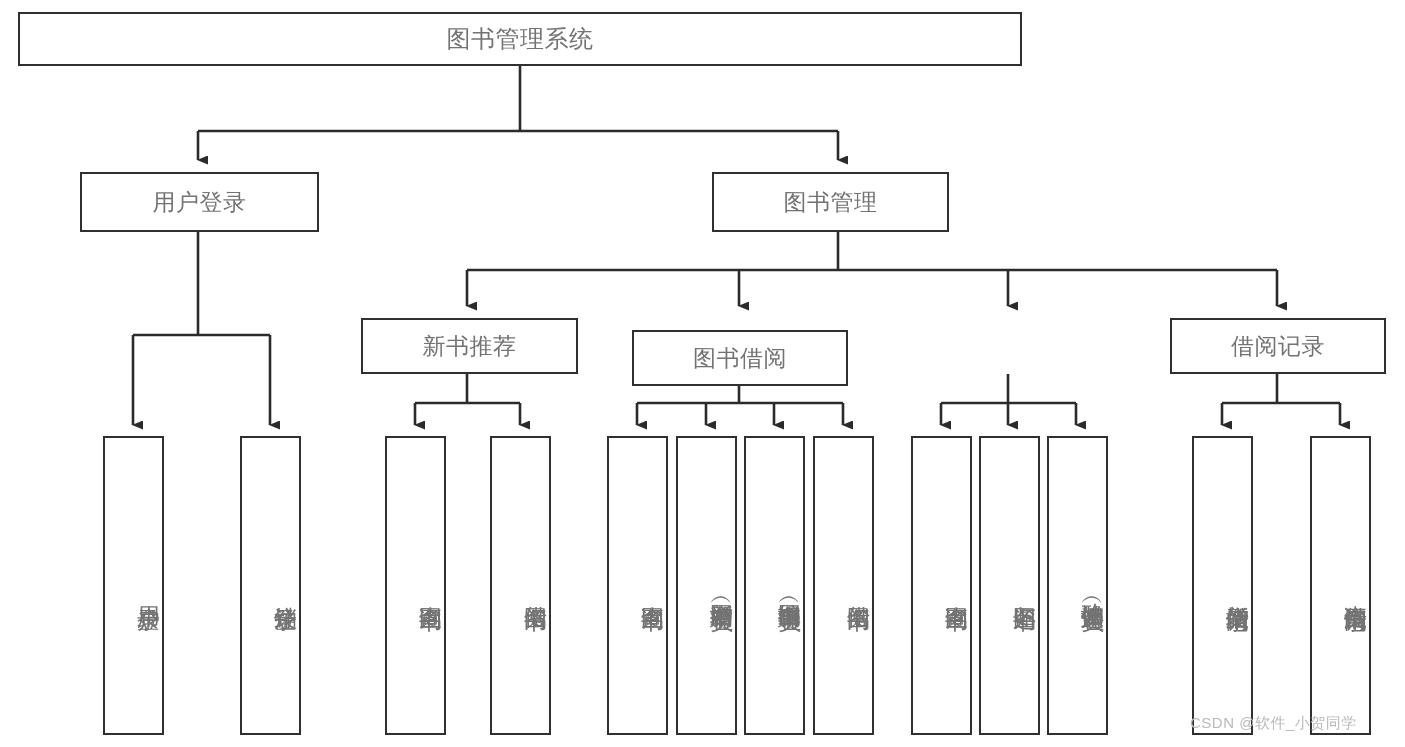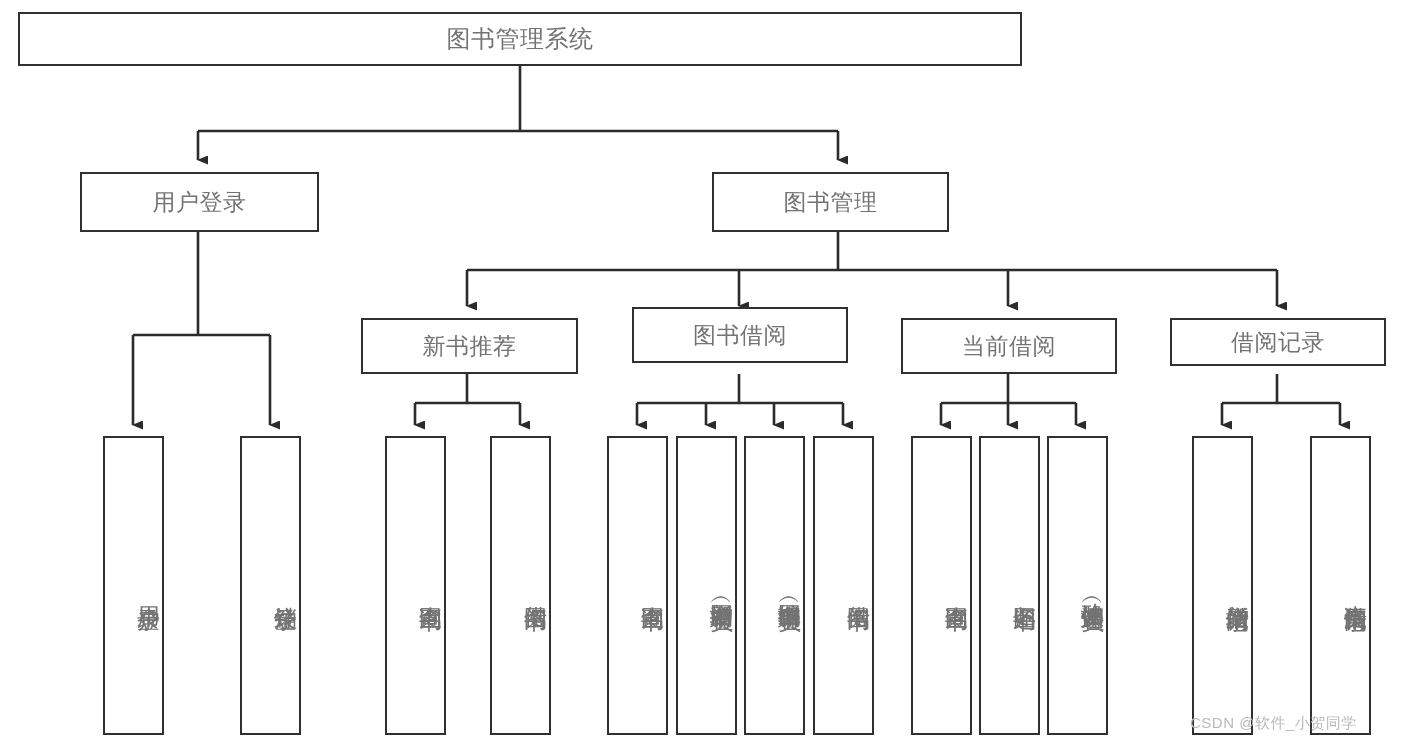--- a/index.html
+++ b/index.html
@@ -131,27 +131,24 @@
   <div class="node node-h" style="left:80px; top:172px; width:239px; height:60px;">
     <span>用户登录</span>
   </div>
   <div class="node node-h" style="left:361px; top:318px; width:217px; height:56px;">
     <span>新书推荐</span>
   </div>
 
   <div class="node node-h" style="left:712px; top:172px; width:237px; height:60px;">
     <span>图书管理</span>
   </div>
-  <div class="node node-h" style="left:632px; top:307px; width:216px; height:56px;text-align:right;">
+  <div class="node node-h" style="left:632px; top:330px; width:216px; height:56px;text-align:right;">
     <span>图书借阅</span>
   </div>
-  <div class="node node-h" style="left:901px; top:318px; width:216px; height:56px;">
-    <span>当前借阅</span>
-  </div>
-  <div class="node node-h" style="left:1170px; top:318px; width:216px; height:48px;text-align:center;">
+  <div class="node node-h" style="left:1170px; top:318px; width:216px; height:56px;text-align:center;">
     <span>借阅记录</span>
   </div>
 
   <div class="node node-v" style="left:103px; top:436px; width:61px; height:299px;">
     <span class="vlabel">用户登录</span>
   </div>
   <div class="node node-v" style="left:240px; top:436px; width:61px; height:299px;">
     <span class="vlabel">注销登录</span>
   </div>
 

